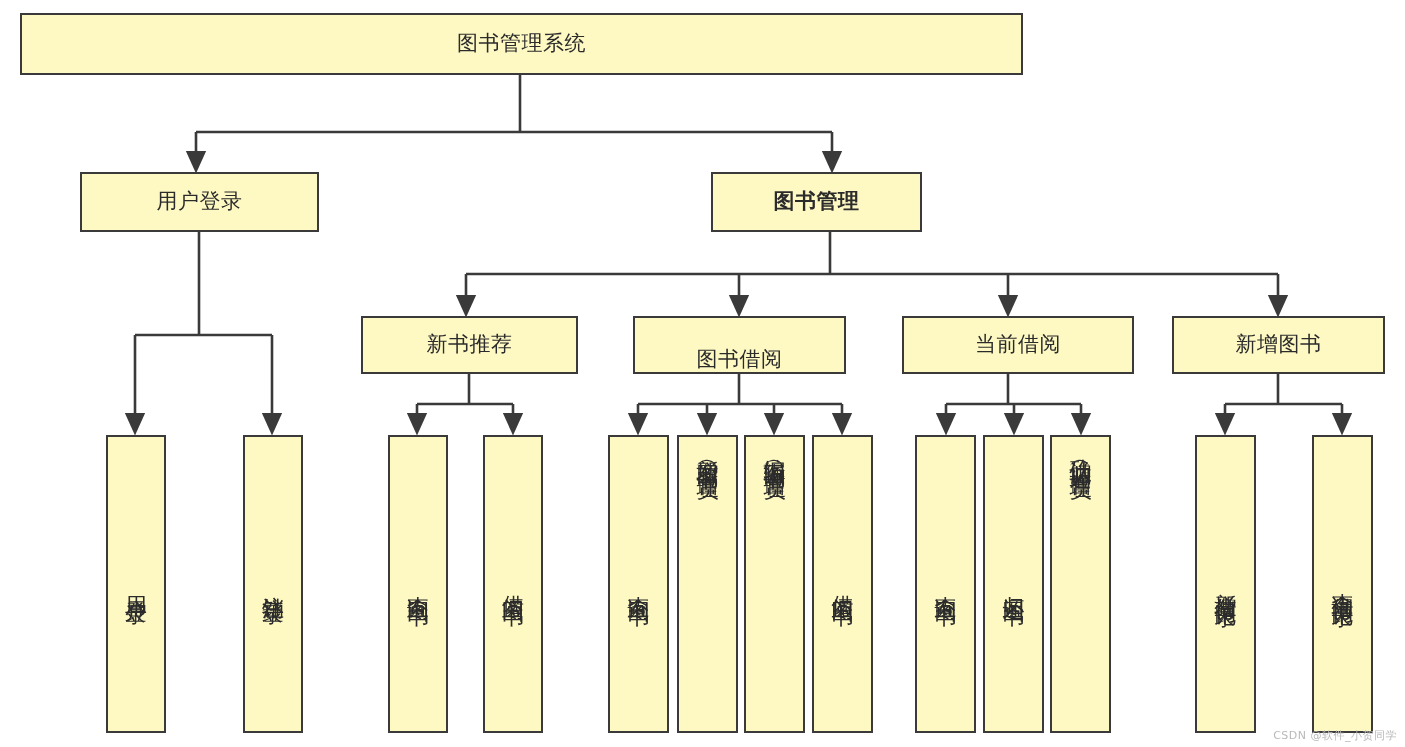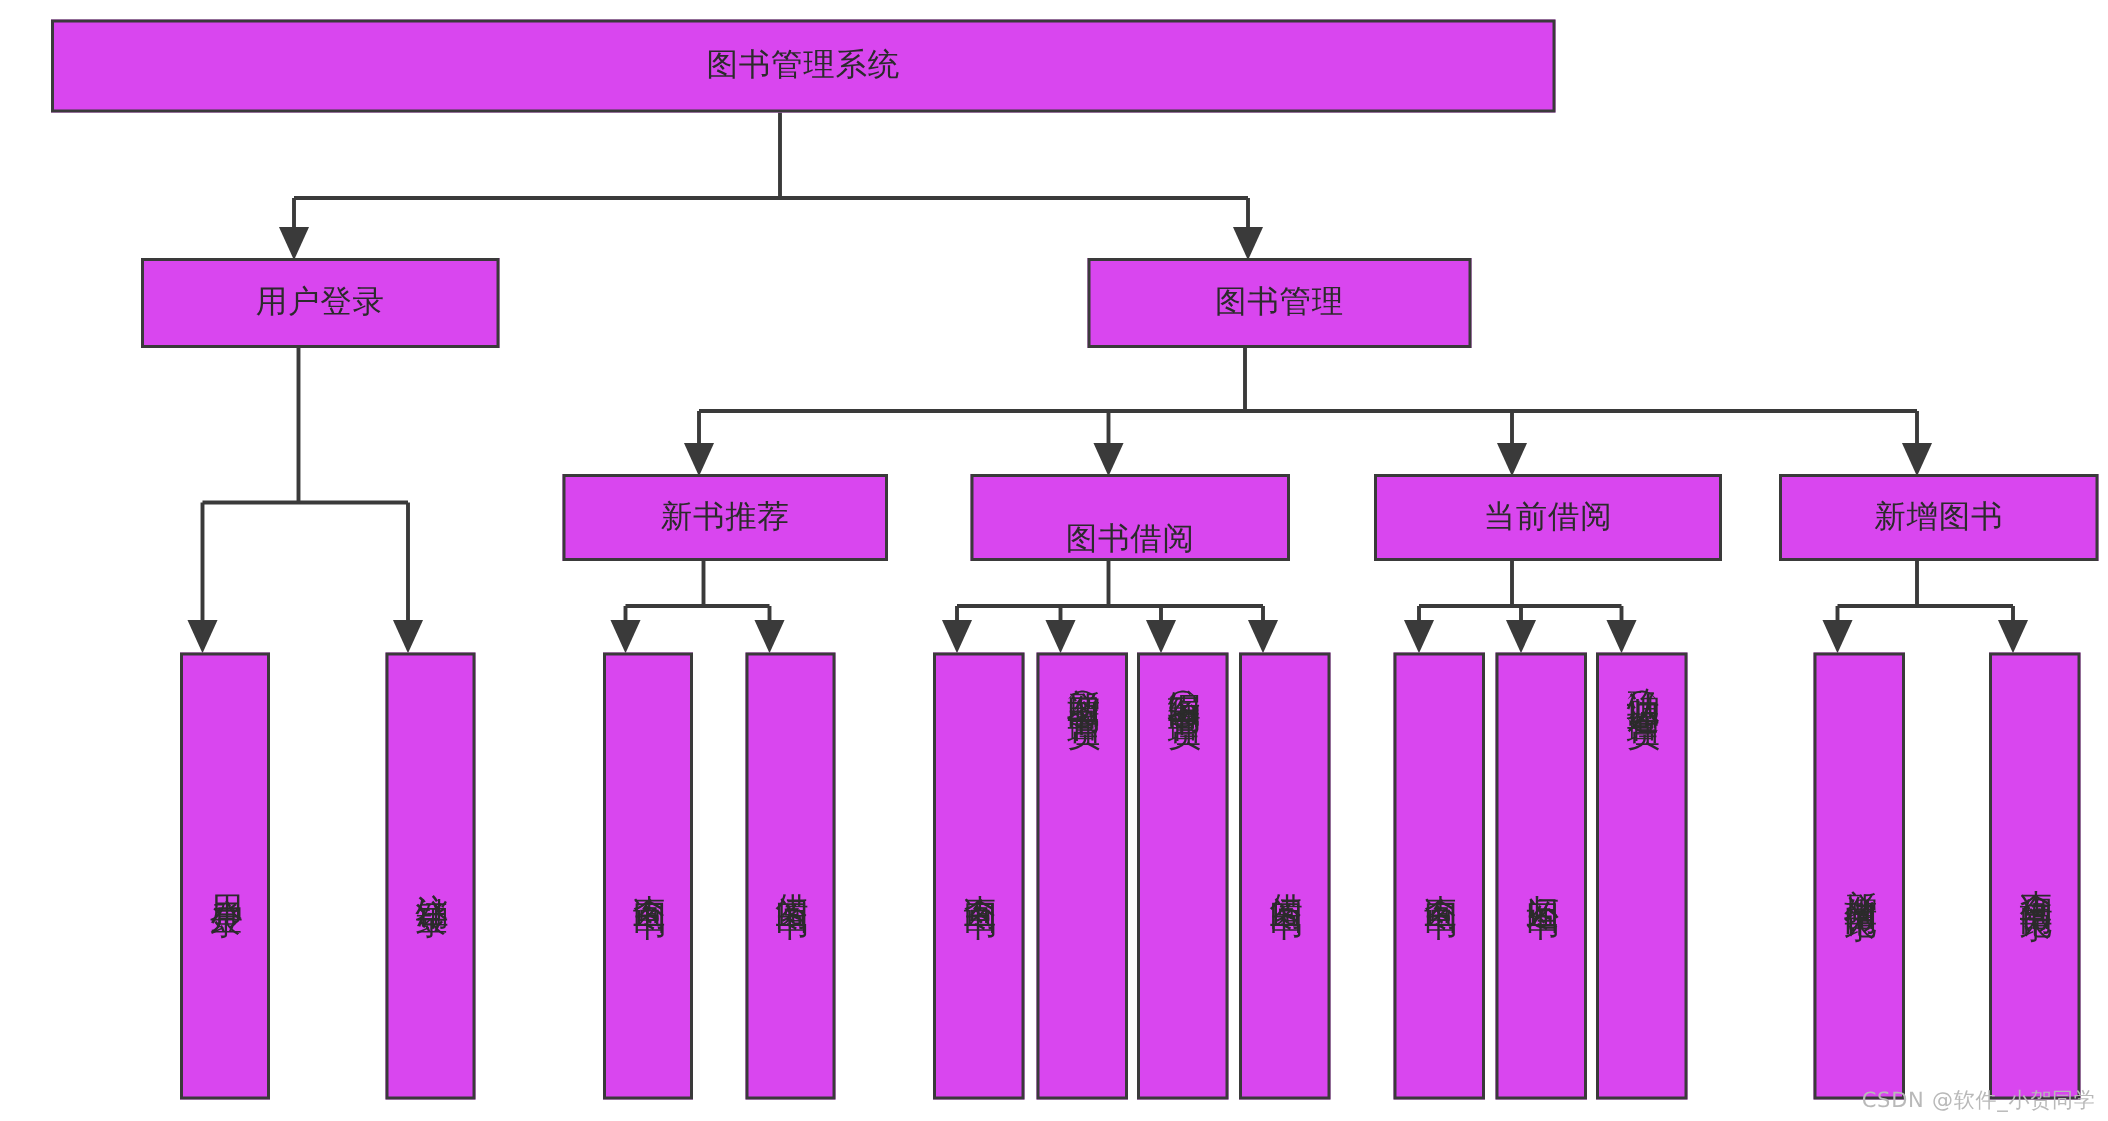--- a/index.html
+++ b/index.html
@@ -23,26 +23,25 @@
     left: 0;
     top: 0;
     width: 1405px;
     height: 747px;
     pointer-events: none;
   }
   .node {
     position: absolute;
     box-sizing: border-box;
     border: 2.5px solid #3a3a3a;
-    background: #d946ef;
+    background: #fef9c3;
     display: flex;
     align-items: center;
     justify-content: center;
     color: #2b2b2b;
-    margin-left: 14px;
   }
   .node .node-label {
     display: block;
     text-align: center;
     line-height: 1.12;
     white-space: nowrap;
   }
   
   .node.horiz .node-label {
     font-size: 21px;
@@ -66,21 +65,21 @@
     white-space: nowrap;
   }
   .node.vert.centered {
     align-items: center;
     padding-top: 0;
   }
   #watermark {
     position: absolute;
     right: 8px;
     bottom: 4px;
-    font-size: 14px;
+    font-size: 11px;
     color: #b9b9b9;
     letter-spacing: 0.5px;
     white-space: nowrap;
     user-select: none;
   }
 </style>
 </head>
 <body>
 
 <div id="diagram-canvas">
@@ -135,21 +134,21 @@
     </g>
   </svg>
 
   <div class="node root horiz" style="left:20px; top:13px; width:1003px; height:62px;">
     <span class="node-label">图书管理系统</span>
   </div>
 
   <div class="node horiz" style="left:80px; top:172px; width:239px; height:60px;">
     <span class="node-label">用户登录</span>
   </div>
-  <div class="node horiz" style="left:711px; top:172px; width:256px; height:60px;">
+  <div class="node horiz" style="left:711px; top:172px; width:211px; height:60px;font-weight:bold;">
     <span class="node-label">图书管理</span>
   </div>
 
   <div class="node horiz" style="left:361px; top:316px; width:217px; height:58px;">
     <span class="node-label">新书推荐</span>
   </div>
   <div class="node horiz" style="left:633px; top:316px; width:213px; height:58px;align-items:flex-end;">
     <span class="node-label">图书借阅</span>
   </div>
   <div class="node horiz" style="left:902px; top:316px; width:232px; height:58px;">

